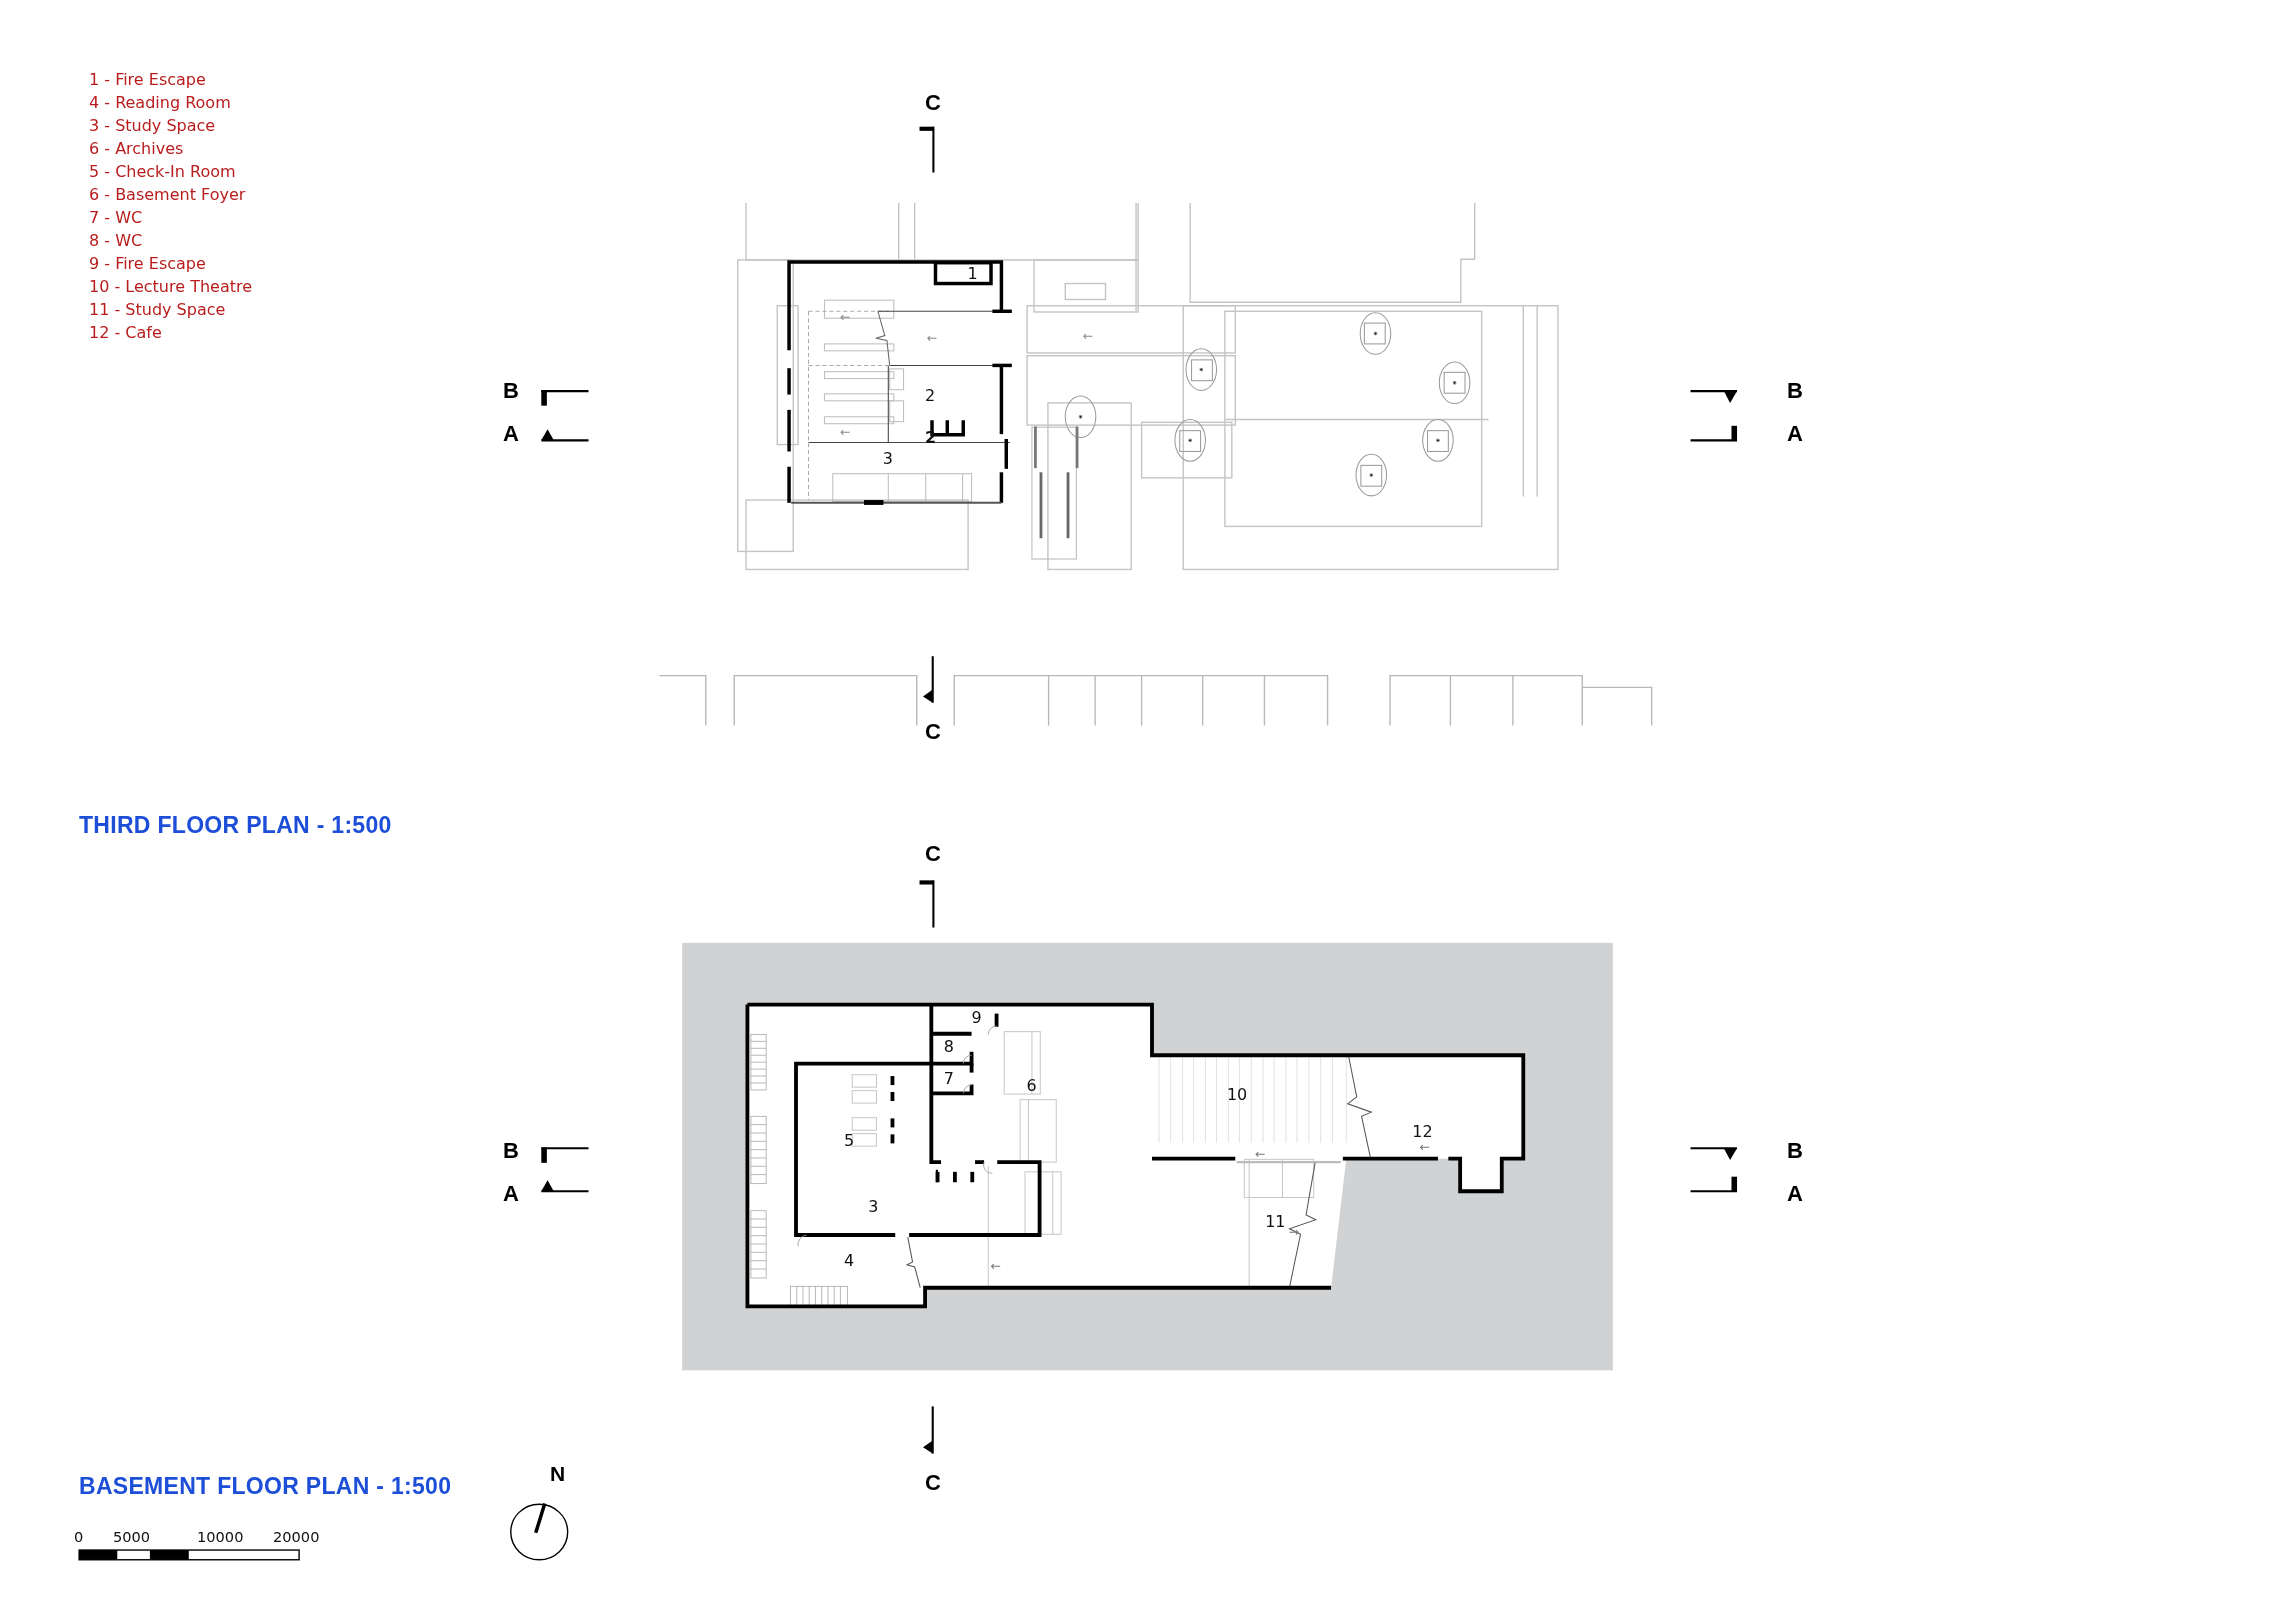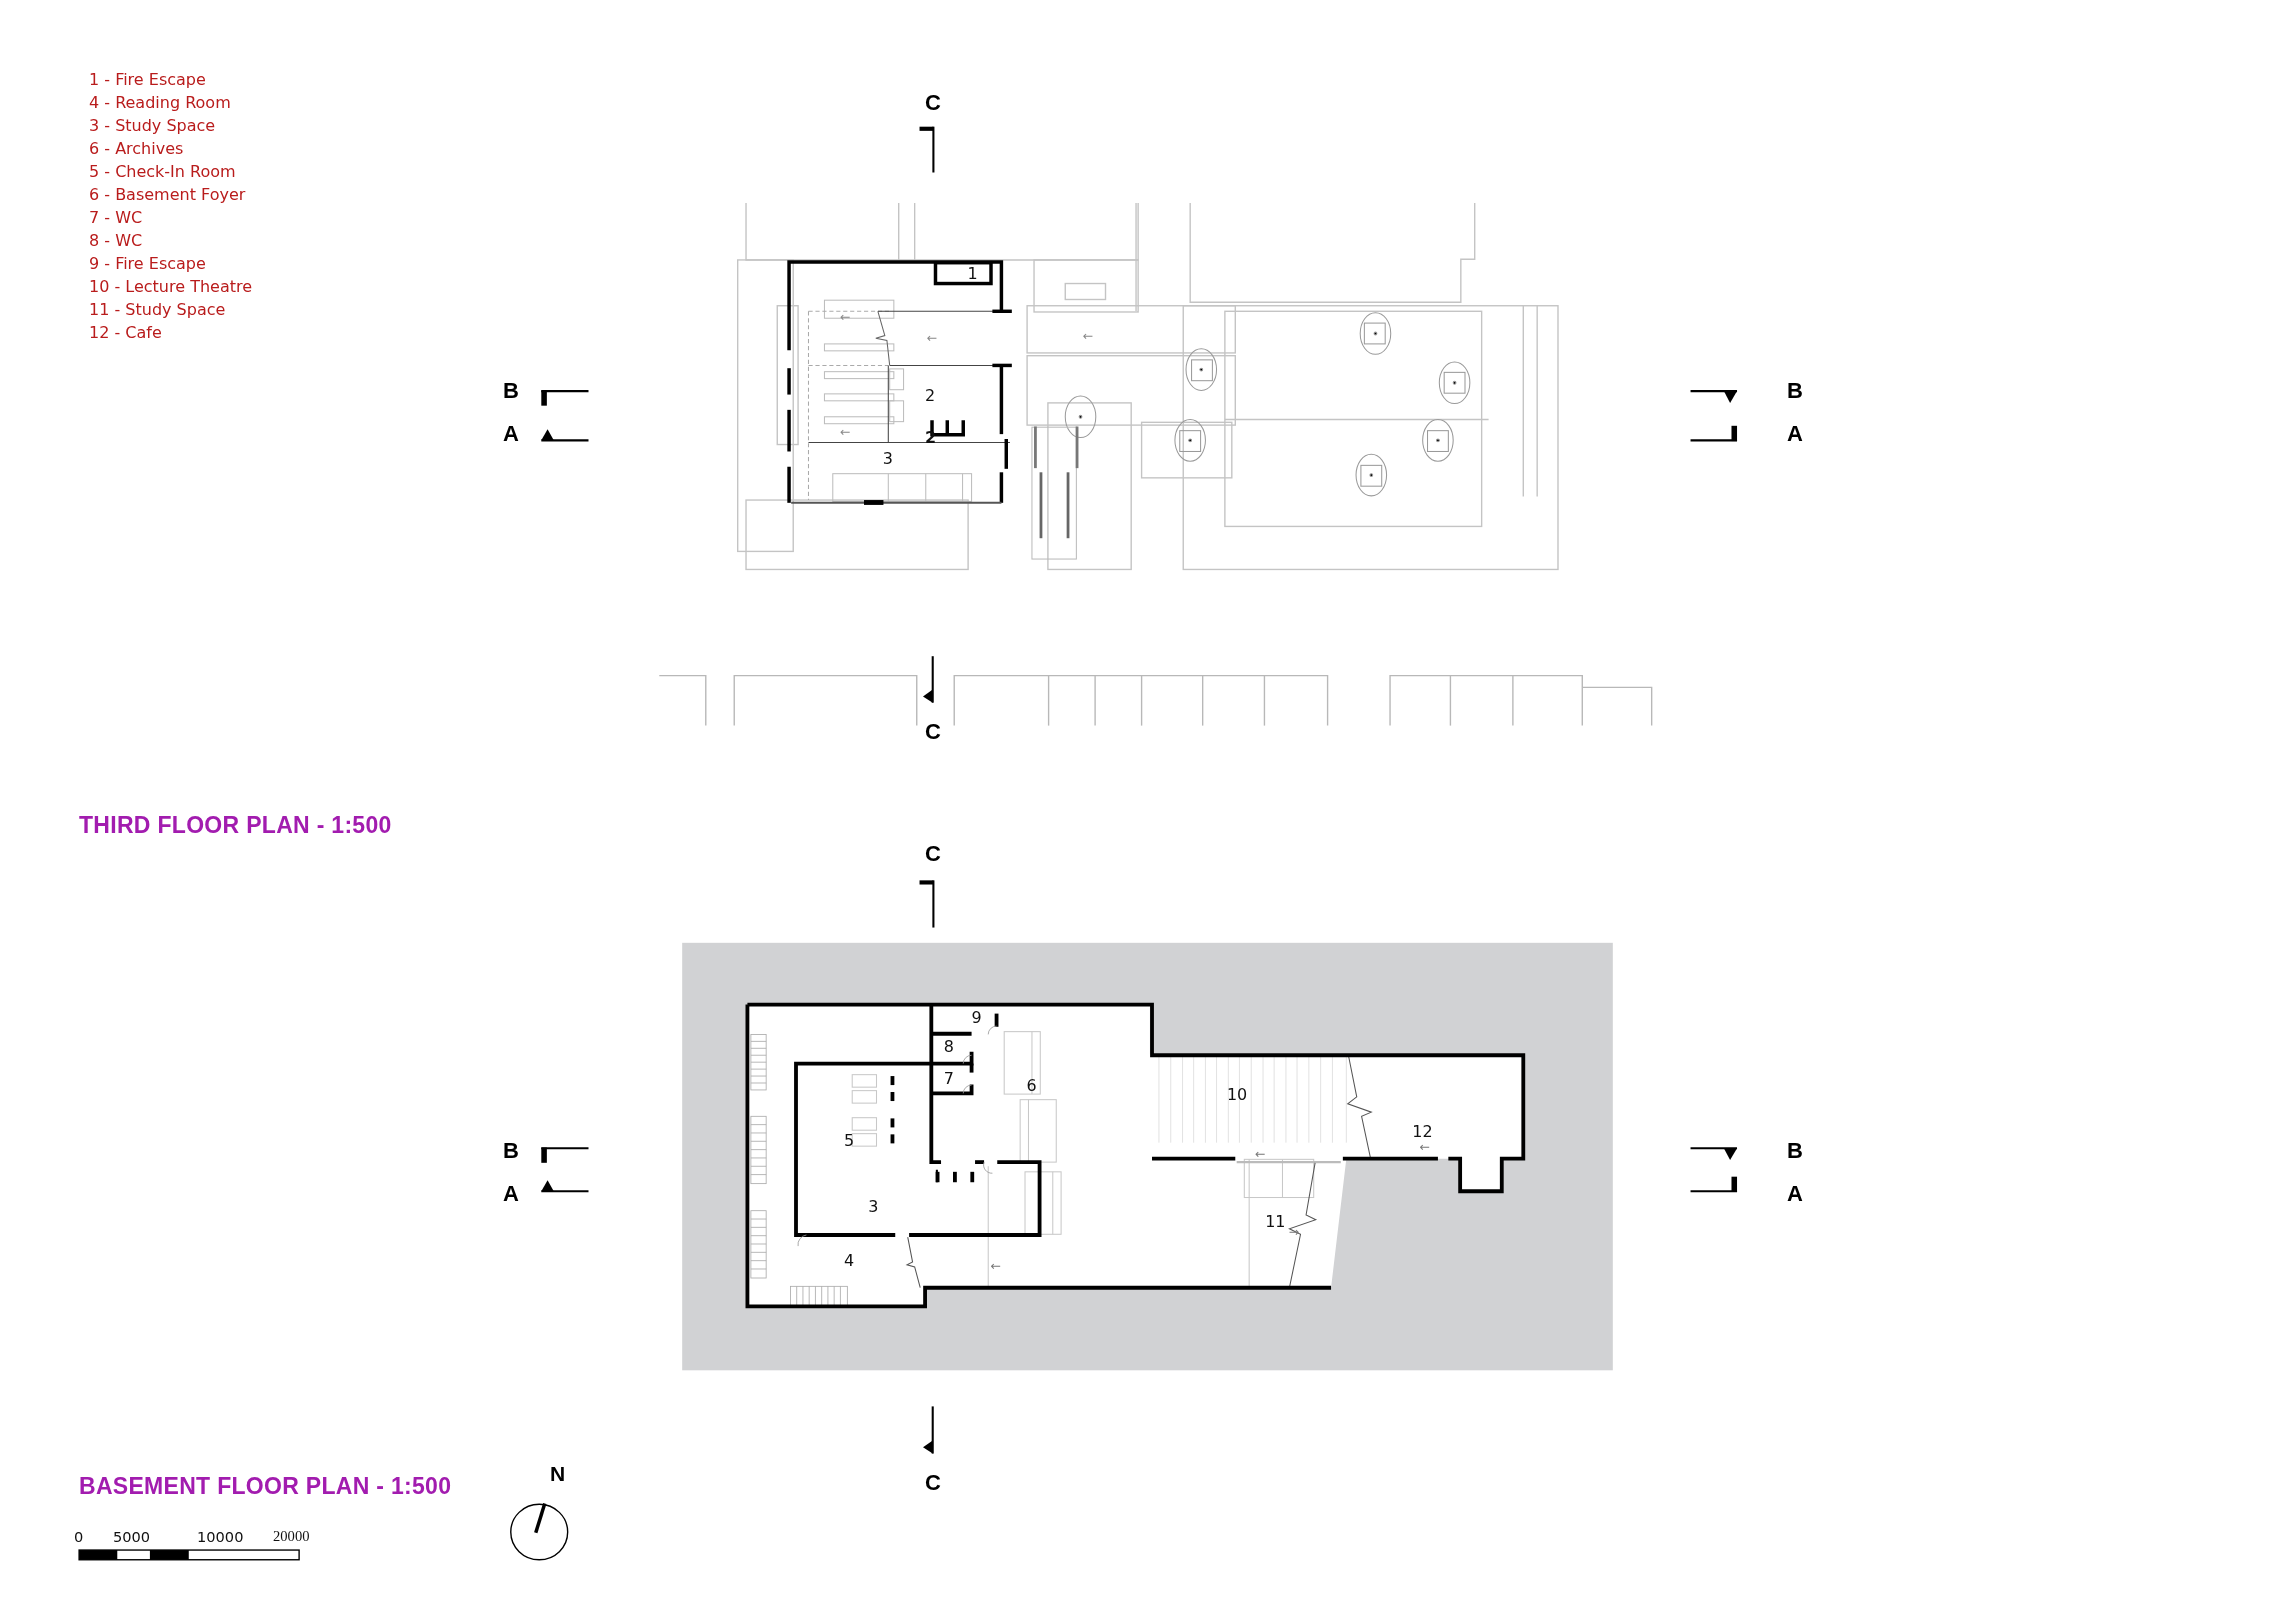--- a/index.html
+++ b/index.html
@@ -1,19 +1,19 @@
 <!DOCTYPE html>
 <html style="font-size:11px"><head>
 <meta charset="utf-8">
 <style>
   html, body { margin: 0; padding: 0; background: #ffffff; }
   body { width: 2295px; height: 1624px; position: relative; overflow: hidden; font-family: "DejaVu Sans", sans-serif; color: #111; }
   .legend { position: absolute; left: 89px; top: 68px; font-family: "DejaVu Sans", sans-serif; font-size: 16px; line-height: 23px; color: #b91c1c; }
   .legend-item { white-space: nowrap; }
-  .plan-title { position: absolute; font-family: "Liberation Sans", sans-serif; font-weight: bold; font-size: 23px; color: #a21caf; letter-spacing: 0.3px; white-space: nowrap; text-align: right; }
+  .plan-title { position: absolute; font-family: "Liberation Sans", sans-serif; font-weight: bold; font-size: 23px; color: #1d4ed8; letter-spacing: 0.3px; white-space: nowrap; text-align: right; }
   .sec-letter { position: absolute; font-family: "Liberation Sans", sans-serif; font-weight: bold; font-size: 22px; color: #000; }
   .scale-label { position: absolute; font-family: "DejaVu Sans", sans-serif; font-size: 14.6px; color: #111; }
   .room-num { font-family: "DejaVu Sans", sans-serif; font-size: 23px; fill: #111; }
   svg.drawing { position: absolute; left: 0; top: 0; }
 </style>
 </head>
 <body>
 
 <div class="legend">
   <div class="legend-item">1 - Fire Escape</div>
@@ -43,21 +43,21 @@
 <div class="sec-letter" style="left:925px; top:841px;">C</div>
 <div class="sec-letter" style="left:925px; top:1470px;">C</div>
 <div class="sec-letter" style="left:503px; top:1138px;">B</div>
 <div class="sec-letter" style="left:503px; top:1181px;">A</div>
 <div class="sec-letter" style="left:1787px; top:1138px;">B</div>
 <div class="sec-letter" style="left:1787px; top:1181px;">A</div>
 
 <div class="scale-label" style="left:74px; top:1528px;">0</div>
 <div class="scale-label" style="left:113px; top:1528px;">5000</div>
 <div class="scale-label" style="left:165px; top:1528px;margin-left:32px;">10000</div>
-<div class="scale-label" style="left:273px; top:1528px;font-family:Liberation Serif, serif;">20000</div>
+<div class="scale-label" style="left:273px; top:1528px;">20000</div>
 
 <div class="sec-letter" style="left:550px; top:1462px; font-size:21px;">N</div>
 
 <svg class="drawing" width="2295" height="1624" viewBox="0 0 3307 2339">
 
   <g>
 
     <g fill="none" stroke="#c4c4c4" stroke-width="2">
       <polyline points="1075,292 1075,374 1640,374 1640,292"></polyline>
       <line x1="1295" y1="292" x2="1295" y2="374"></line>

